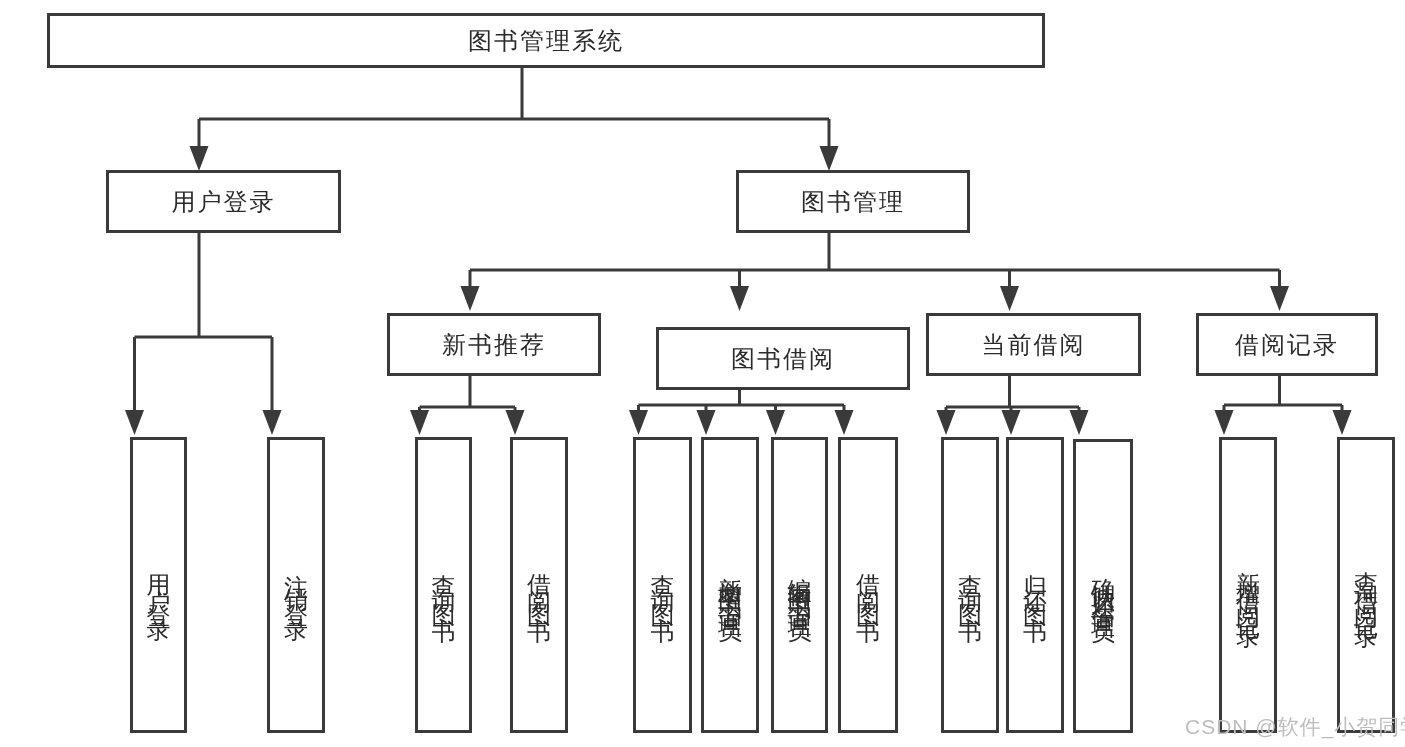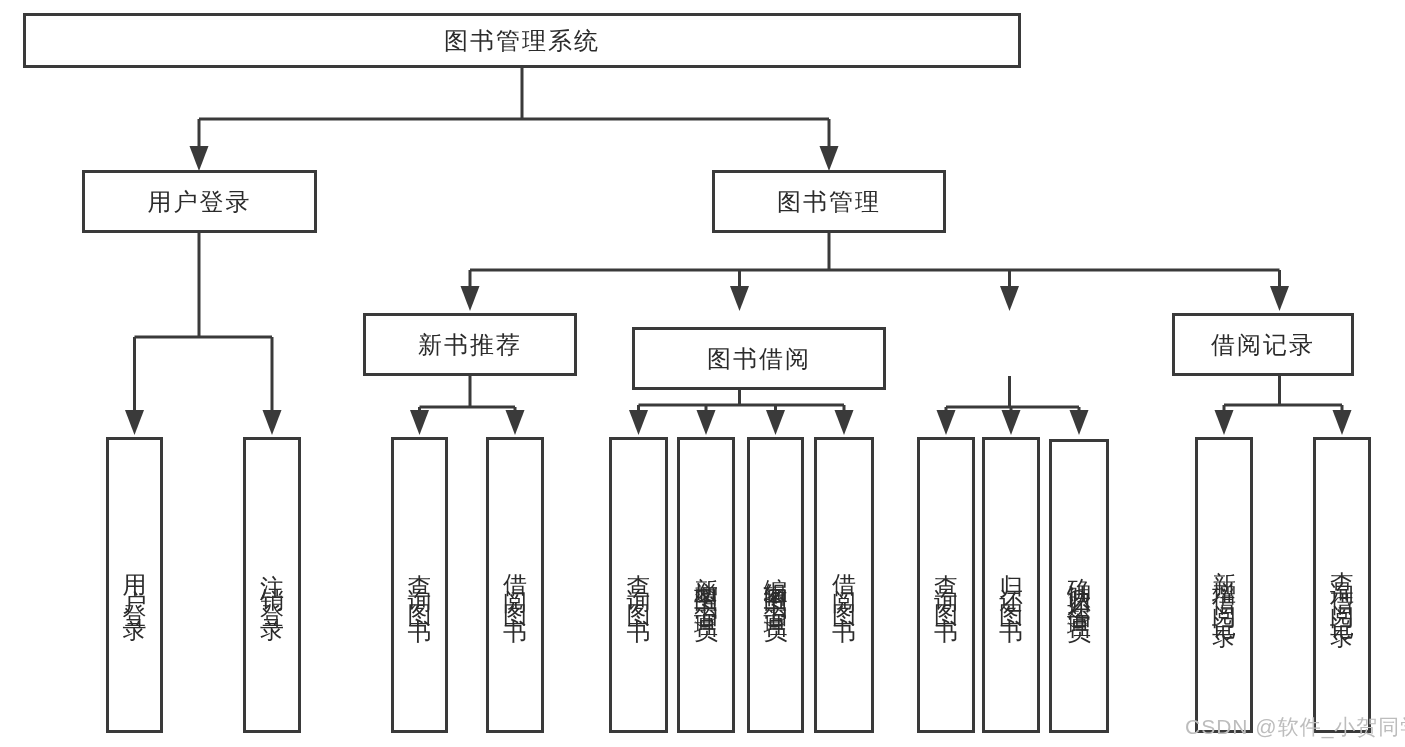--- a/index.html
+++ b/index.html
@@ -22,20 +22,21 @@
   .wires polygon{fill:var(--line);stroke:none}
   .box{
     position:absolute;
     background:#fff;
     border:3px solid var(--line);
     display:flex;
     align-items:center;
     justify-content:center;
     color:var(--text);
     z-index:2;
+    margin-left:24px;
   }
   .box.h span{
     font-size:24px;
     letter-spacing:2px;
     white-space:nowrap;
   }
   .box.v span{
     writing-mode:vertical-rl;
     text-orientation:mixed;
     font-size:24px;
@@ -138,20 +139,23 @@
   <div class="box h" style="left:363px;top:313px;width:214px;height:63px">
     <span>新书推荐</span>
   </div>
 
   <div class="box h" style="left:712px;top:170px;width:234px;height:63px">
     <span>图书管理</span>
   </div>
   <div class="box h" style="left:632px;top:327px;width:254px;height:63px">
     <span>图书借阅</span>
   </div>
+  <div class="box h" style="left:902px;top:313px;width:215px;height:63px">
+    <span>当前借阅</span>
+  </div>
   <div class="box h" style="left:1172px;top:313px;width:182px;height:63px">
     <span>借阅记录</span>
   </div>
 
   <div class="box v vs" style="left:106px;top:437px;width:57px;height:296px">
     <span>用户登录</span>
   </div>
   <div class="box v vs" style="left:243px;top:437px;width:58px;height:296px">
     <span>注销登录</span>
   </div>

